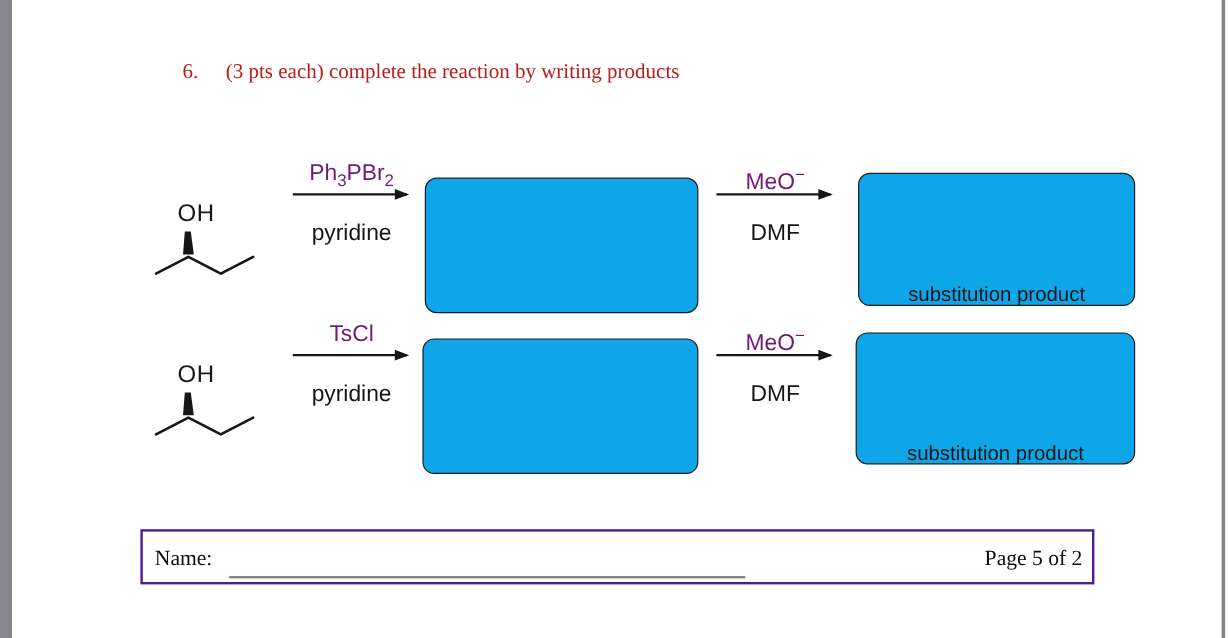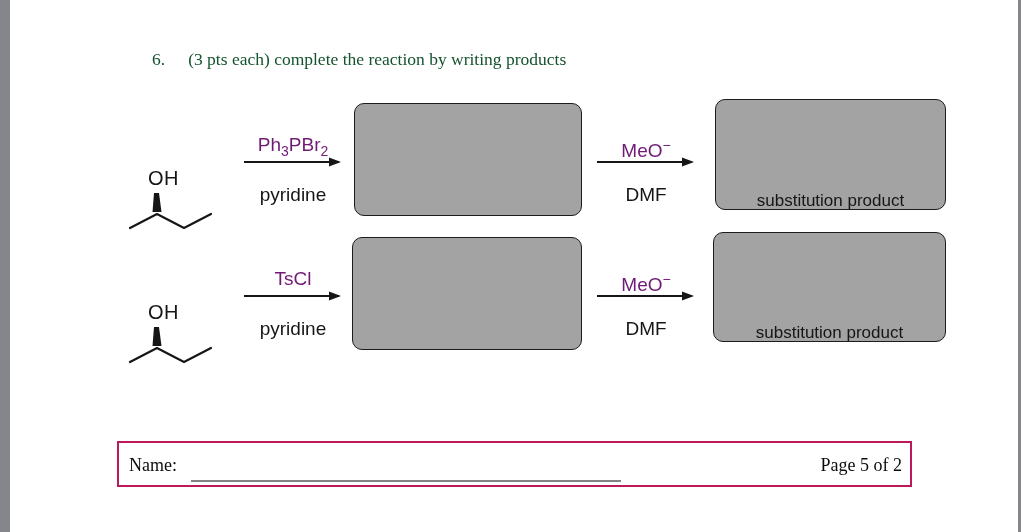--- a/index.html
+++ b/index.html
@@ -7,21 +7,21 @@
   .page {
     position:relative; width:1024px; height:532px;
     background:#ffffff; overflow:hidden;
     font-family:"Liberation Sans", sans-serif; color:#111;
   }
   .edge-left  { position:absolute; left:0; top:0; width:10px; height:532px; background:#85868b; }
   .edge-right { position:absolute; left:1018px; top:0; width:3px; height:532px; background:#85868b; }
 
   .title {
     position:absolute; left:152px; top:49px;
-    font-family:"Liberation Serif", serif; font-size:17.5px; color:#14532d;
+    font-family:"Liberation Serif", serif; font-size:17.5px; color:#b91c1c;
     white-space:nowrap;
   }
   .title .tnum { margin-right:23px; }
 
   
   .molecule { position:absolute; width:95px; height:72px;margin-top:47px; }
   .molecule .oh {
     position:absolute; left:23px; top:0;
     font-size:20px; letter-spacing:0.5px; color:#161616;
   }
@@ -37,31 +37,31 @@
   }
   .rxn-step .above sub { font-size:14px; }
   .rxn-step .above sup { font-size:14px; }
   .rxn-step .below {
     font-size:19px; color:#161616; margin-top:16px; white-space:nowrap;
   }
   .rxn-step svg.arrow { display:block; margin-top:0; }
 
   
   .answer-box {
-    position:absolute; border:1.6px solid #1c1c1c; border-radius:10px; background:#a3a3a3;
+    position:absolute; border:1.6px solid #1c1c1c; border-radius:10px; background:#0ea5e9;margin-top:45px;
   }
   .product-label {
     position:absolute; left:0; bottom:-2px; width:100%; text-align:center;
     font-size:17px; color:#161616; background:transparent;
   }
 
   
   .footer-box {
     position:absolute; left:117px; top:441px; width:795px; height:46px;
-    border:2px solid #be185d; background:#fff;
+    border:2px solid #4c1d95; background:#fff;
     font-family:"Liberation Serif", serif; font-size:18px; color:#0c0c0c;
   }
   .footer-box .name-label { position:absolute; left:10px; top:12px; }
   .footer-box .name-line  {
     position:absolute; left:72px; top:37px; width:430px; height:0;
     border-top:2px solid #828282;
   }
   .footer-box .page-label { position:absolute; right:8px; top:12px; }
 </style>
 </head>

